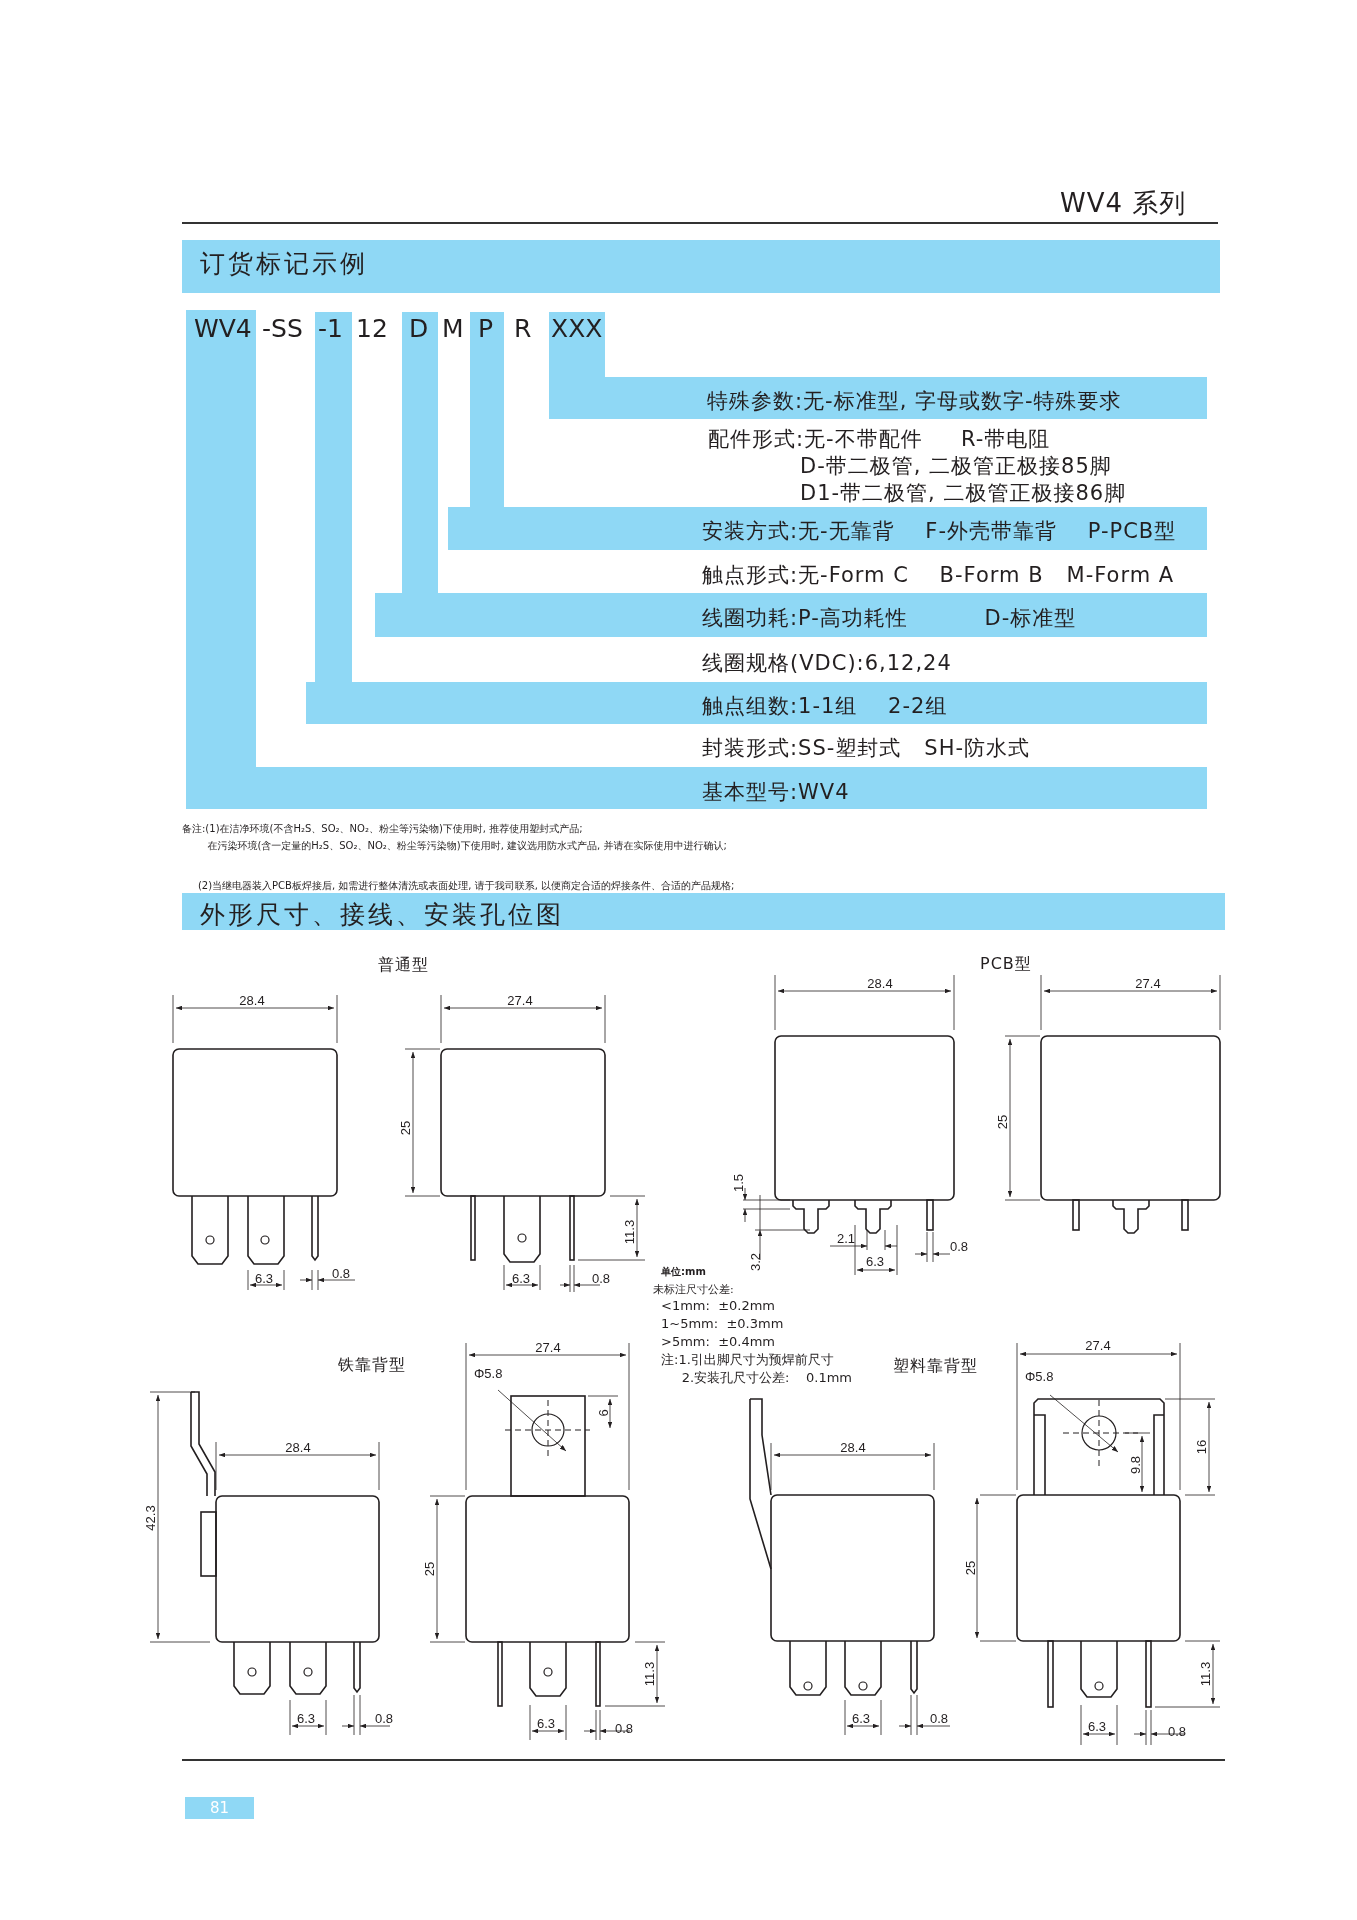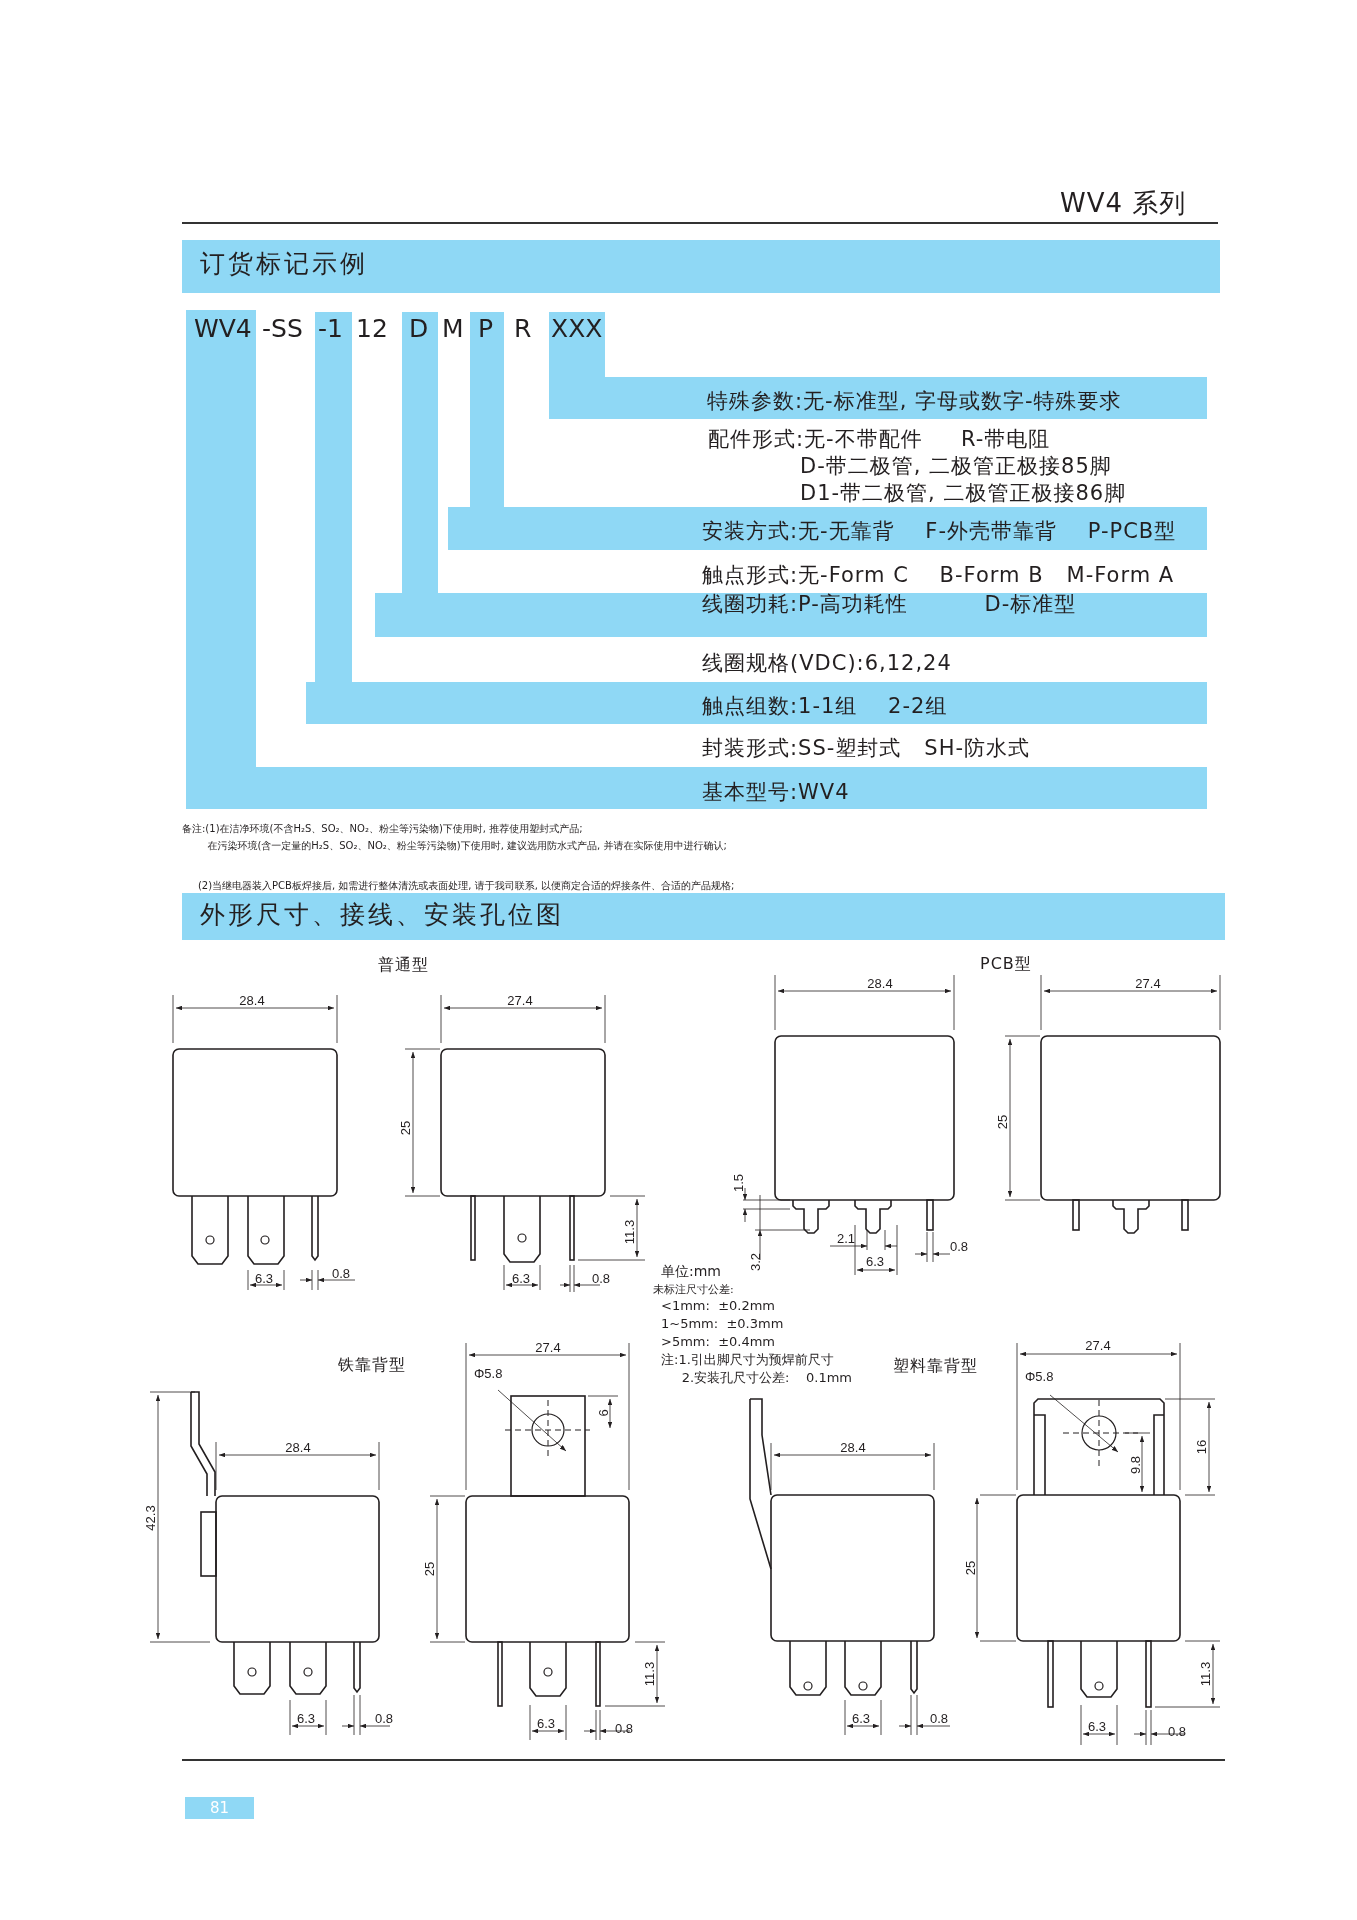--- a/index.html
+++ b/index.html
@@ -47,39 +47,39 @@
   <span class="abs code" style="left:478px;">P</span>
   <span class="abs code" style="left:514px;">R</span>
   <span class="abs code" style="left:551px;">XXX</span>
 
   <div class="abs spec" style="left:707px;top:387px;">特殊参数:无-标准型, 字母或数字-特殊要求</div>
   <div class="abs spec" style="left:708px;top:425px;">配件形式:无-不带配件     R-带电阻</div>
   <div class="abs spec" style="left:800px;top:452px;">D-带二极管, 二极管正极接85脚</div>
   <div class="abs spec" style="left:800px;top:479px;">D1-带二极管, 二极管正极接86脚</div>
   <div class="abs spec" style="left:702px;top:517px;">安装方式:无-无靠背    F-外壳带靠背    P-PCB型</div>
   <div class="abs spec" style="left:702px;top:561px;">触点形式:无-Form C    B-Form B   M-Form A</div>
-  <div class="abs spec" style="left:702px;top:590px;">线圈功耗:P-高功耗性          D-标准型</div>
+  <div class="abs spec" style="left:702px;top:604px;">线圈功耗:P-高功耗性          D-标准型</div>
   <div class="abs spec" style="left:702px;top:649px;">线圈规格(VDC):6,12,24</div>
   <div class="abs spec" style="left:702px;top:692px;">触点组数:1-1组    2-2组</div>
   <div class="abs spec" style="left:702px;top:734px;">封装形式:SS-塑封式   SH-防水式</div>
   <div class="abs spec" style="left:702px;top:778px;">基本型号:WV4</div>
 </div>
 
 <div class="abs note" style="left:182px;top:820px;">备注:(1)在洁净环境(不含H₂S、SO₂、NO₂、粉尘等污染物)下使用时, 推荐使用塑封式产品;</div>
 <div class="abs note" style="left:182px;top:837px;">        在污染环境(含一定量的H₂S、SO₂、NO₂、粉尘等污染物)下使用时, 建议选用防水式产品, 并请在实际使用中进行确认;</div>
 <div class="abs note" style="left:182px;top:854px;margin-top:23px;">     (2)当继电器装入PCB板焊接后, 如需进行整体清洗或表面处理, 请于我司联系, 以便商定合适的焊接条件、合适的产品规格;</div>
 
-<div class="abs blue hdr" style="left:182px;top:893px;width:1025px;height:47px;line-height:43px;"><span>外形尺寸、接线、安装孔位图</span></div>
+<div class="abs blue hdr" style="left:182px;top:893px;width:1025px;height:37px;line-height:43px;"><span>外形尺寸、接线、安装孔位图</span></div>
 
 <div class="abs cap" style="left:378px;top:955px;">普通型</div>
 <div class="abs cap" style="left:980px;top:954px;">PCB型</div>
 <div class="abs cap" style="left:338px;top:1355px;">铁靠背型</div>
 <div class="abs cap" style="left:893px;top:1356px;">塑料靠背型</div>
 
-<div class="abs tol" style="left:661px;top:1263px;font-size:14px;">单位:mm</div>
+<div class="abs tol" style="left:661px;top:1263px;font-size:10px;font-weight:bold;">单位:mm</div>
 <div class="abs tol" style="left:653px;top:1281px;font-size:11px;">未标注尺寸公差:</div>
 <div class="abs tol" style="left:661px;top:1297px;">&lt;1mm:  ±0.2mm</div>
 <div class="abs tol" style="left:661px;top:1315px;">1~5mm:  ±0.3mm</div>
 <div class="abs tol" style="left:661px;top:1333px;">&gt;5mm:  ±0.4mm</div>
 <div class="abs tol" style="left:661px;top:1351px;">注:1.引出脚尺寸为预焊前尺寸</div>
 <div class="abs tol" style="left:661px;top:1369px;">     2.安装孔尺寸公差:    0.1mm</div>
 
 <svg class="abs" style="left:0;top:0;" width="1357" height="1920">
   <defs>
     <marker id="ar" markerWidth="8" markerHeight="6" refX="8" refY="3" orient="auto-start-reverse">

